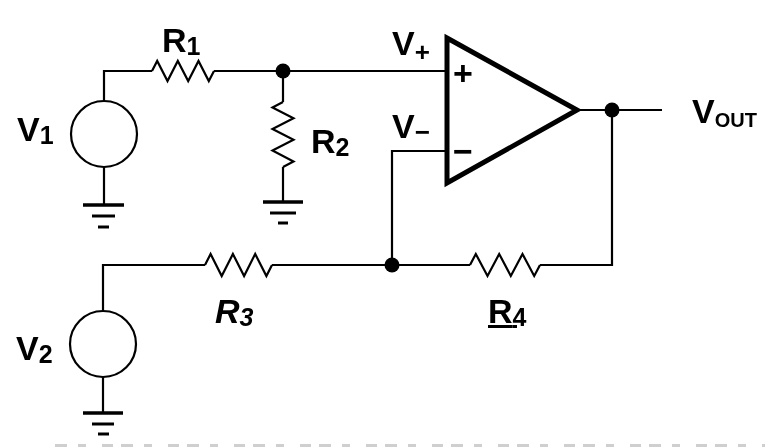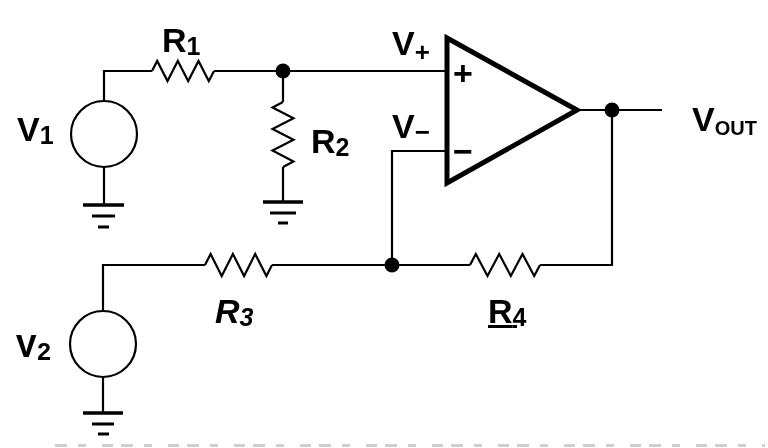--- a/index.html
+++ b/index.html
@@ -92,33 +92,33 @@
 
   <div class="lbl" style="left:17px;top:112px;">
     <span>V</span><span class="sub">1</span>
   </div>
   <div class="lbl" style="left:162px;top:23px;text-align:center;">
     <span>R</span><span class="sub">1</span>
   </div>
   <div class="lbl" style="left:311px;top:124px;">
     <span>R</span><span class="sub">2</span>
   </div>
-  <div class="lbl" style="left:16px;top:331px;font-family:Liberation Mono, monospace;">
+  <div class="lbl" style="left:16px;top:331px;">
     <span>V</span><span class="sub">2</span>
   </div>
   <div class="lbl" style="left:215px;top:294px;font-style:italic;">
     <span>R</span><span class="sub">3</span>
   </div>
   <div class="lbl" style="left:488px;top:294px;text-decoration:underline;">
     <span>R</span><span class="sub">4</span>
   </div>
   <div class="lbl" style="left:392px;top:26px;">
     <span>V</span><span class="sub-plus">+</span>
   </div>
   <div class="lbl" style="left:392px;top:109px;">
     <span>V</span><span class="sub-minus">−</span>
   </div>
-  <div class="lbl" style="left:692px;top:94px;margin-top:8px;">
+  <div class="lbl" style="left:692px;top:94px;">
     <span>V</span><span class="sub-out">OUT</span>
   </div>
 
   <div class="caption-remnant"></div>
 </div>
 
 </body></html>

